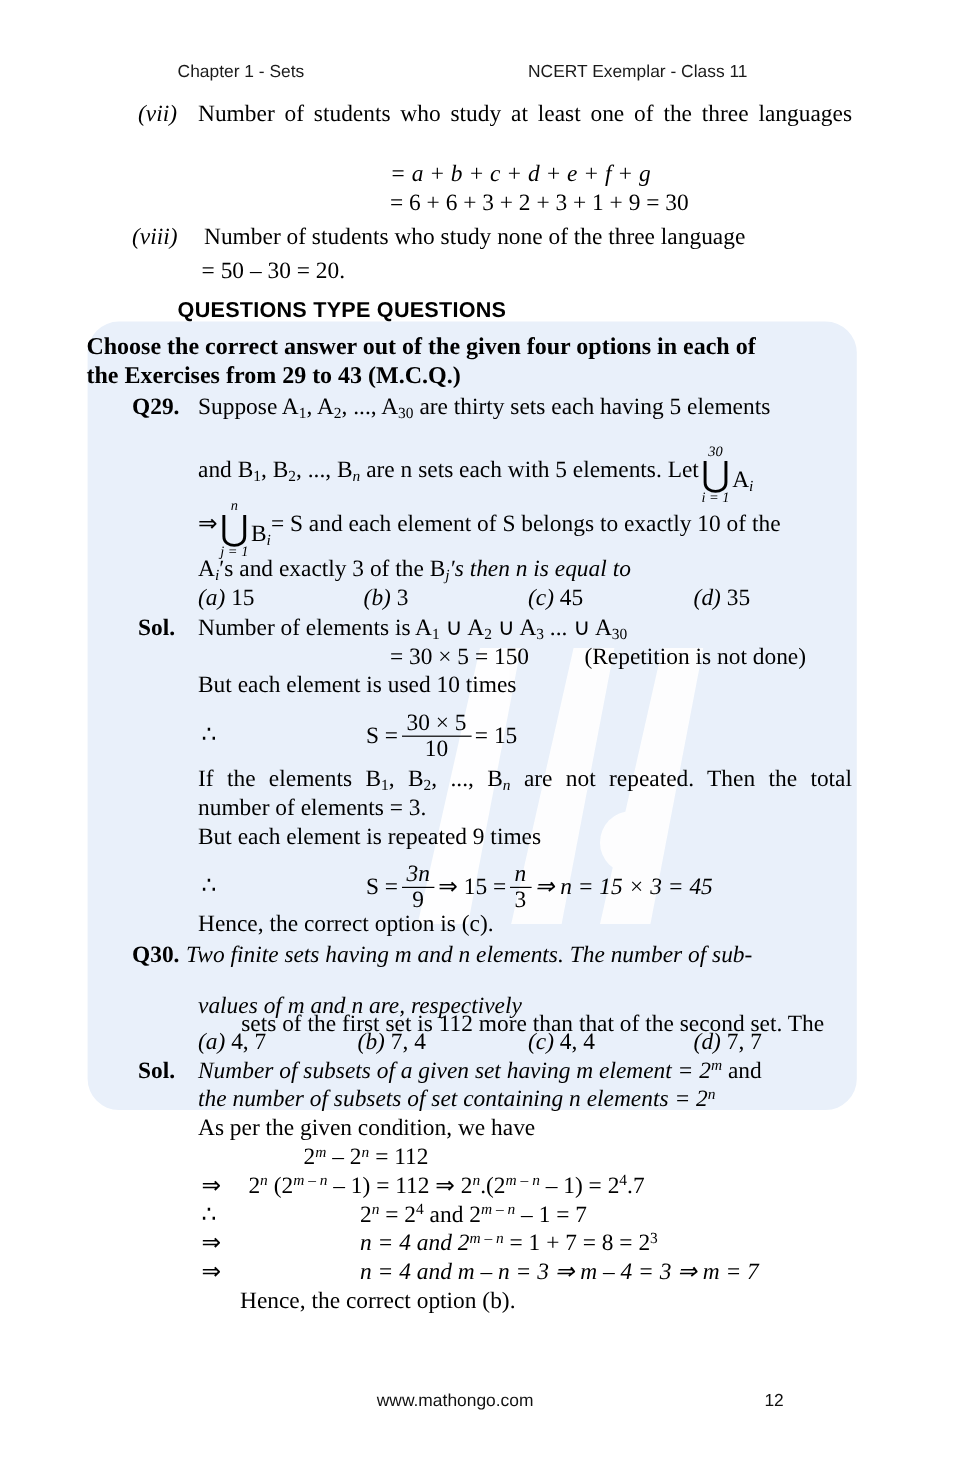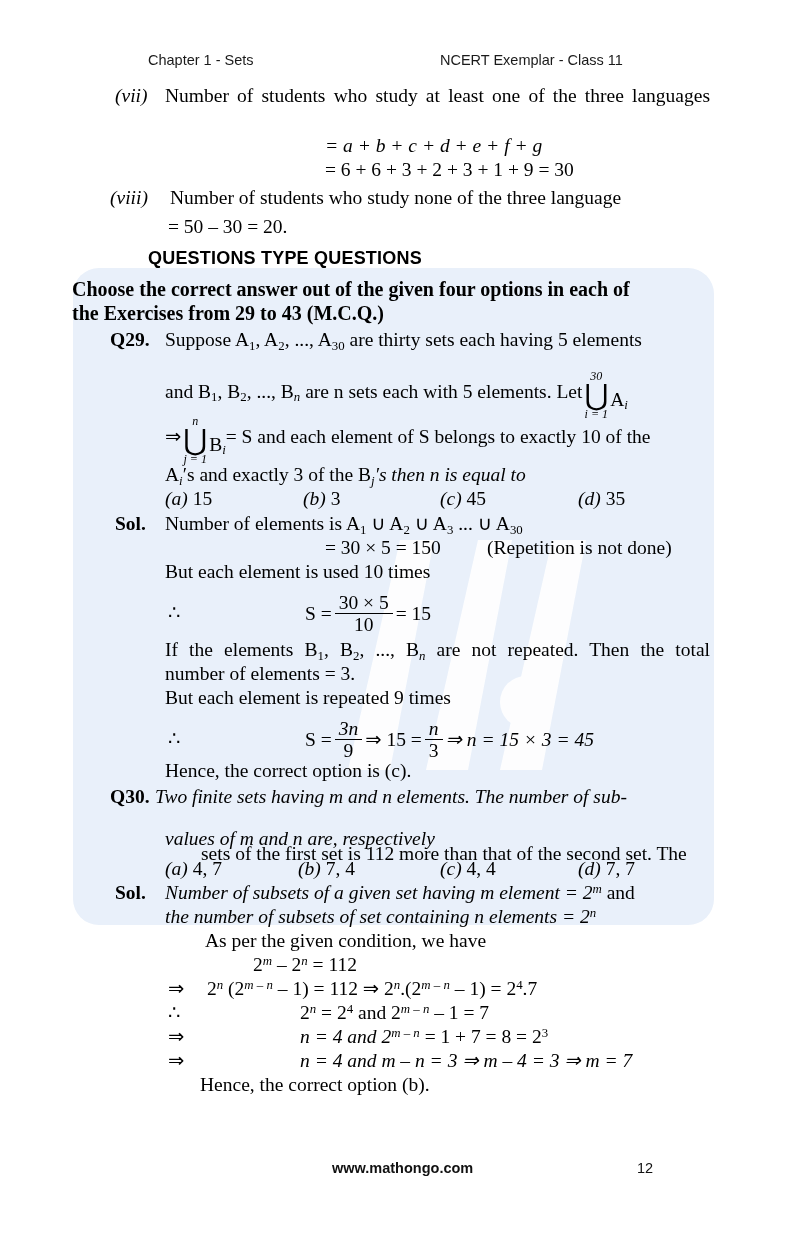--- a/index.html
+++ b/index.html
@@ -125,21 +125,21 @@
   
   .footer {
     position: absolute;
     top: 1160px;
     left: 0;
     width: 800px;
     font-family: "Liberation Sans", sans-serif;
     font-size: 14.5px;
     color: #111;
   }
-  .footer .url  { position: absolute; left: 332px; font-weight: bold; }
+  .footer .url  { position: absolute; left: 314px; }
   .footer .pageno { position: absolute; left: 637px; }
 </style>
 </head>
 <body>
 
 <div id="page">
 
   <div id="blue-panel"></div>
 
   <div id="watermark">
@@ -259,21 +259,21 @@
       <span>7, 7</span>
     </div>
 
     <div class="blk bold" style="left:115px; top:881px;">Sol.</div>
     <div class="blk" style="left:165px; top:881px;">
       <span class="ital">Number of subsets of a given set having m element = 2</span><sup class="ital">m</sup><span> and</span>
     </div>
     <div class="blk" style="left:165px; top:905px;">
       <span class="ital">the number of subsets of set containing n elements = 2</span><sup class="ital">n</sup>
     </div>
-    <div class="blk" style="left:165px; top:929px;margin-left:40px;">As per the given condition, we have</div>
+    <div class="blk" style="left:165px; top:929px;">As per the given condition, we have</div>
 
     <div class="blk" style="left:253px; top:953px;">
       <span>2</span><sup class="ital">m</sup><span> – 2</span><sup class="ital">n</sup><span> = 112</span>
     </div>
 
     <div class="blk" style="left:168px; top:977px;">⇒</div>
     <div class="blk" style="left:207px; top:977px;">
       <span>2</span><sup class="ital">n</sup><span> (2</span><sup class="ital">m – n</sup><span> – 1) = 112  ⇒  2</span><sup class="ital">n</sup><span>.(2</span><sup class="ital">m – n</sup><span> – 1) = 2</span><sup>4</sup><span>.7</span>
     </div>
 

